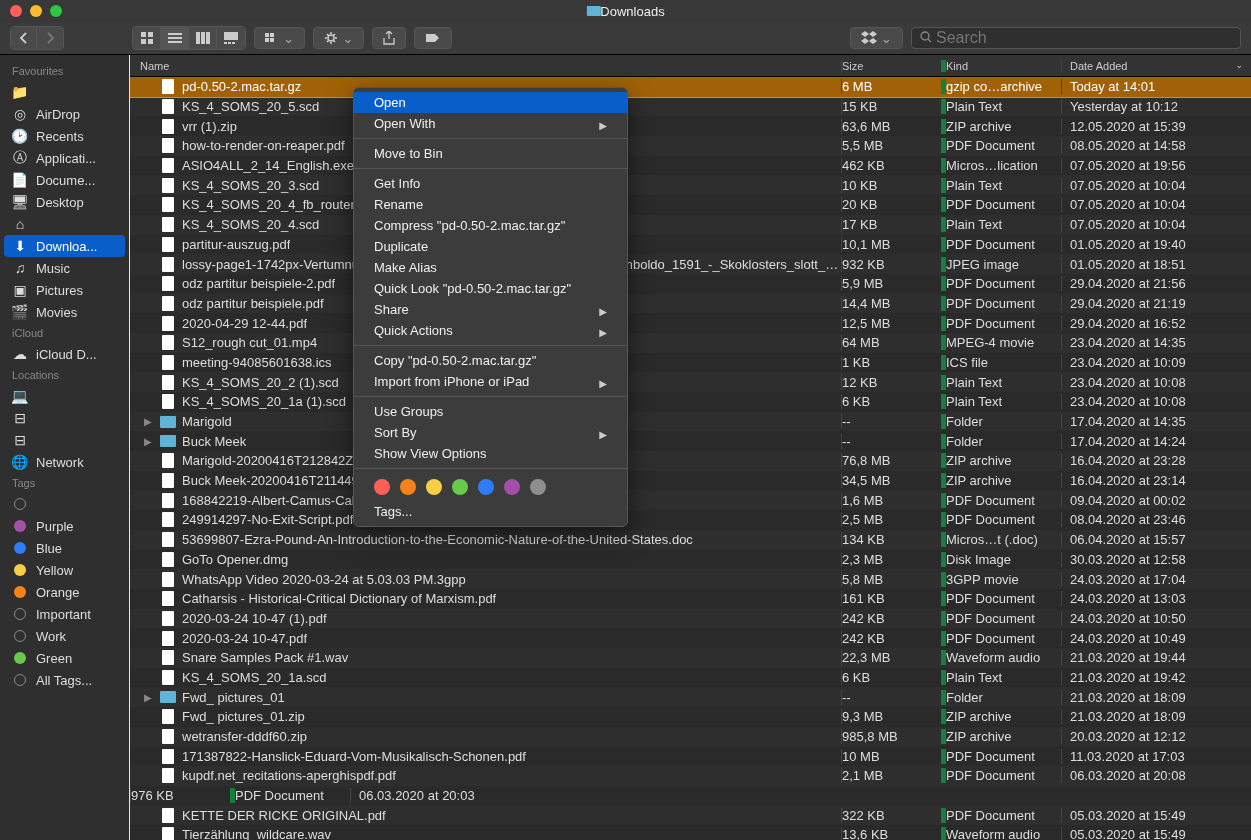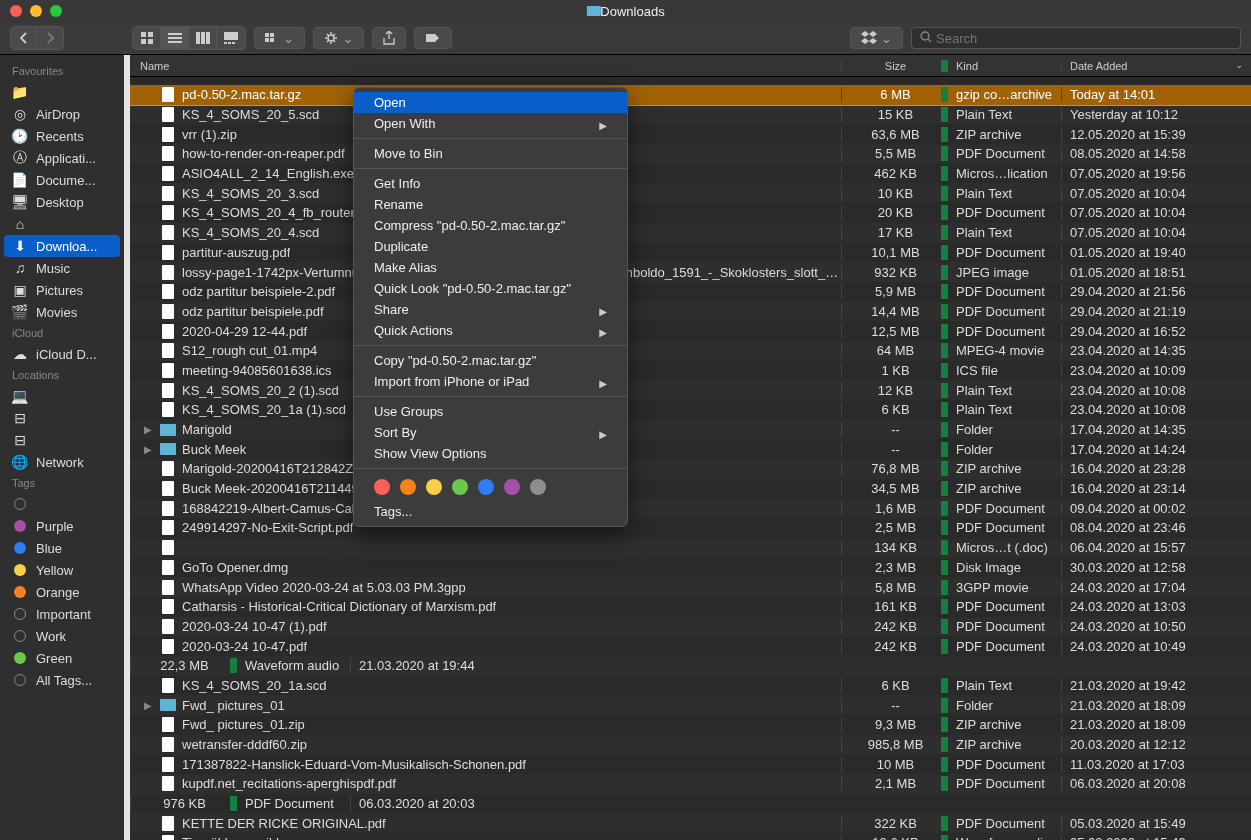--- a/index.html
+++ b/index.html
@@ -20,41 +20,41 @@
 .nav-buttons { display: flex; border: 1px solid #555; border-radius: 4px; overflow: hidden; }
 .nav-btn { width: 26px; height: 22px; background: #4a4a4a; border: none; color: #aaa; display: flex; align-items: center; justify-content: center; cursor: pointer; }
 .nav-btn:first-child { border-right: 1px solid #555; }
 .view-group { display: flex; border: 1px solid #555; border-radius: 4px; overflow: hidden; margin-left: 60px; }
 .view-btn { width: 28px; height: 22px; background: #4a4a4a; border: none; border-right: 1px solid #555; color: #aaa; display: flex; align-items: center; justify-content: center; }
 .view-btn:last-child { border-right: none; }
 .view-btn.active { background: #555; }
 .tool-btn { height: 22px; padding: 0 10px; background: #4a4a4a; border: 1px solid #555; border-radius: 4px; color: #aaa; display: flex; align-items: center; gap: 4px; }
 .flex-spacer { flex: 1; }
 .search-box { display: flex; align-items: center; background: #2f2f2f; border: 1px solid #555; border-radius: 4px; padding: 2px 8px; width: 330px; height: 22px; }
-.search-box input { background: transparent; border: none; color: #84cc16; outline: none; flex: 1; font-size: 13px; }
+.search-box input { background: transparent; border: none; color: #84cc16; outline: none; flex: 1; font-size: 16px; }
 .search-icon { color: #888; margin-right: 4px; }
 
 
 .main { display: flex; height: calc(100% - 55px); }
 
 
-.sidebar { width: 130px; background: #2f2f2f; border-right: 6px solid #e5e5e5; overflow-y: auto; padding: 6px 0; }
+.sidebar { width: 130px; background: #2f2f2f; border-right: 1px solid #e5e5e5; overflow-y: auto; padding: 6px 0; }
 .sidebar-header { color: #888; font-size: 11px; padding: 4px 12px; font-weight: 500; }
 .sidebar-item { display: flex; align-items: center; gap: 8px; padding: 3px 12px; color: #ddd; cursor: pointer; white-space: nowrap; overflow: hidden; text-overflow: ellipsis; }
 .sidebar-item.active { background: #0a5ec9; color: #fff; border-radius: 4px; margin: 0 4px; padding: 3px 8px; }
 .sidebar-icon { width: 16px; height: 16px; display: inline-flex; align-items: center; justify-content: center; font-size: 14px; flex-shrink: 0; }
 .tag-dot { width: 12px; height: 12px; border-radius: 50%; flex-shrink: 0; }
 .tag-empty { border: 1.5px solid #888; background: transparent; }
 
 
-.filelist { flex: 1; display: flex; flex-direction: column; background: #2a2a2a; overflow: hidden; gap: 8px; }
+.filelist { flex: 1; display: flex; flex-direction: column; background: #2a2a2a; overflow: hidden; }
 .list-header { display: flex; background: #333; border-bottom: 1px solid #000; height: 22px; align-items: center; color: #ccc; font-size: 11px; }
 .col-name { flex: 1; padding-left: 10px; }
-.col-size { width: 100px; text-align: center; padding-right: 12px; border-left: 1px solid #444; padding-left: 20px; }
-.col-kind { width: 120px; padding-left: 8px; border-left: 7px solid #15803d; overflow: hidden; text-overflow: ellipsis; white-space: nowrap; }
+.col-size { width: 100px; text-align: left; padding-right: 12px; border-left: 1px solid #444; }
+.col-kind { width: 120px; border-left: 5px solid #15803d; overflow: hidden; text-overflow: ellipsis; white-space: nowrap; }
 .col-date { width: 190px; padding-left: 8px; border-left: 1px solid #444; position: relative; }
 .list-body { flex: 1; overflow-y: auto; }
 .file-row { display: flex; align-items: center; height: 19.7px; color: #ddd; font-size: 13px; }
 .file-row:nth-child(even) { background: #2e2e2e; }
 .file-row.selected { background: #a16207; color: #fff; outline: 1px solid #5da0ff; }
 .file-row .col-name { display: flex; align-items: center; gap: 6px; padding-left: 30px; overflow: hidden; }
 .file-row.has-disclosure .col-name { padding-left: 14px; }
 .disclosure { width: 10px; color: #888; font-size: 10px; }
 .file-icon { width: 16px; height: 16px; display: inline-flex; align-items: center; justify-content: center; font-size: 13px; flex-shrink: 0; }
 .file-name-text { white-space: nowrap; overflow: hidden; text-overflow: ellipsis; }
@@ -563,20 +563,21 @@
           </div>
           <div class="col-size">2,5 MB</div>
           <div class="col-kind">PDF Document</div>
           <div class="col-date">08.04.2020 at 23:46</div>
         </div>
         <div class="file-row">
           <div class="col-name">
             <span class="file-icon">
               <span class="icon-generic"></span>
             </span>
+            <span class="file-name-text">53699807-Ezra-Pound-An-Introduction-to-the-Economic-Nature-of-the-United-States.doc</span>
           </div>
           <div class="col-size">134 KB</div>
           <div class="col-kind">Micros…t (.doc)</div>
           <div class="col-date">06.04.2020 at 15:57</div>
         </div>
         <div class="file-row">
           <div class="col-name">
             <span class="file-icon">
               <span class="icon-generic"></span>
             </span>
@@ -624,20 +625,26 @@
             <span class="file-icon">
               <span class="icon-generic"></span>
             </span>
             <span class="file-name-text">2020-03-24 10-47.pdf</span>
           </div>
           <div class="col-size">242 KB</div>
           <div class="col-kind">PDF Document</div>
           <div class="col-date">24.03.2020 at 10:49</div>
         </div>
         <div class="file-row">
+          <div class="col-name">
+            <span class="file-icon">
+              <span class="icon-generic"></span>
+            </span>
+            <span class="file-name-text">Snare Samples Pack #1.wav</span>
+          </div>
           <div class="col-size">22,3 MB</div>
           <div class="col-kind">Waveform audio</div>
           <div class="col-date">21.03.2020 at 19:44</div>
         </div>
         <div class="file-row">
           <div class="col-name">
             <span class="file-icon">
               <span class="icon-generic"></span>
             </span>
             <span class="file-name-text">KS_4_SOMS_20_1a.scd</span>

